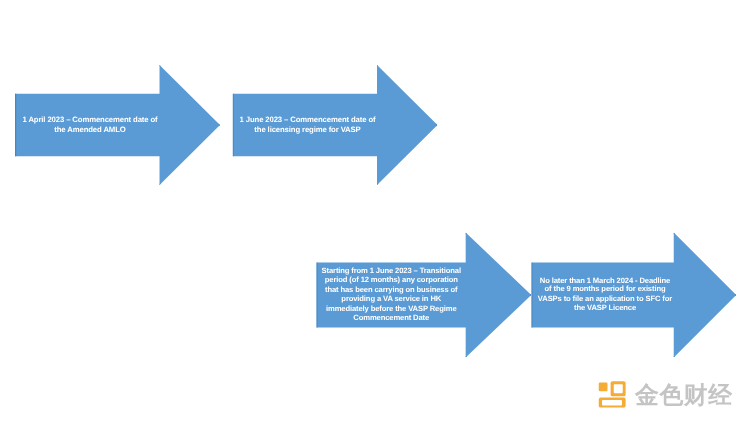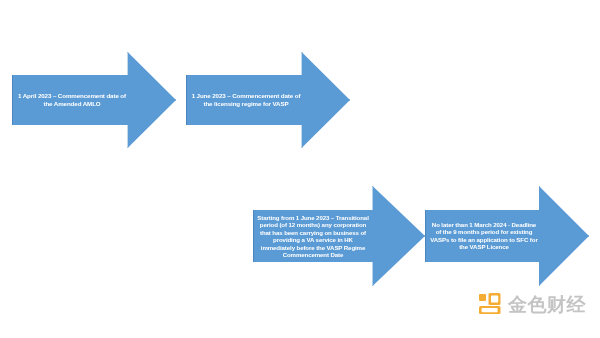--- a/index.html
+++ b/index.html
@@ -72,21 +72,21 @@
   #arrow-4 { left: 425px; top: 186px; width: 164px; height: 100px; }
   #arrow-4 .shape {
     clip-path: polygon(0% 24%, 69.5% 24%, 69.5% 0%, 100% 50%, 69.5% 100%, 69.5% 76%, 0% 76%);
   }
   #arrow-4 .label { font-size: 6.1px; width: 118px; }
 
   
   #watermark {
     position: absolute;
     left: 478px;
-    top: 288px;
+    top: 300px;
     width: 112px;
     height: 32px;
     display: flex;
     align-items: center;
     gap: 6px;
     opacity: 0.92;
   }
   #wm-mark {
     position: relative;
     width: 24px;

